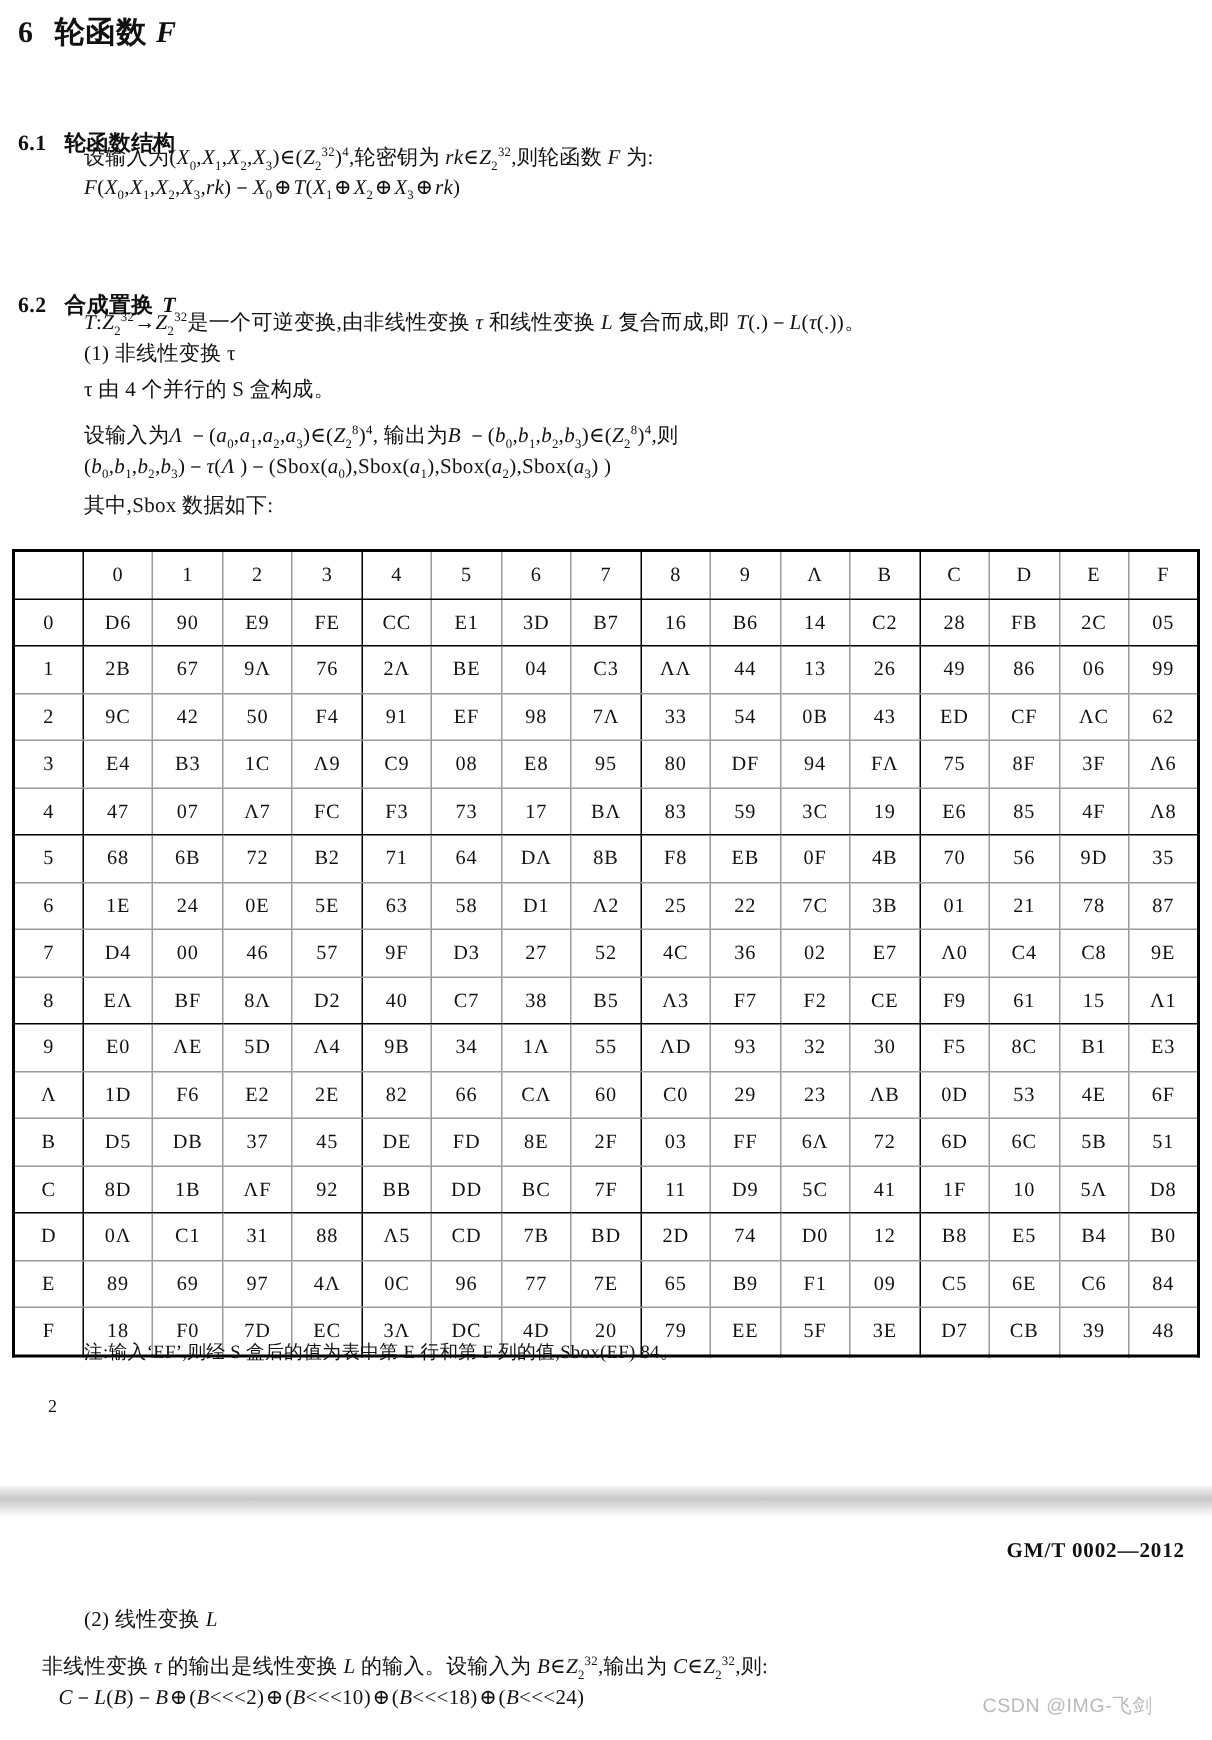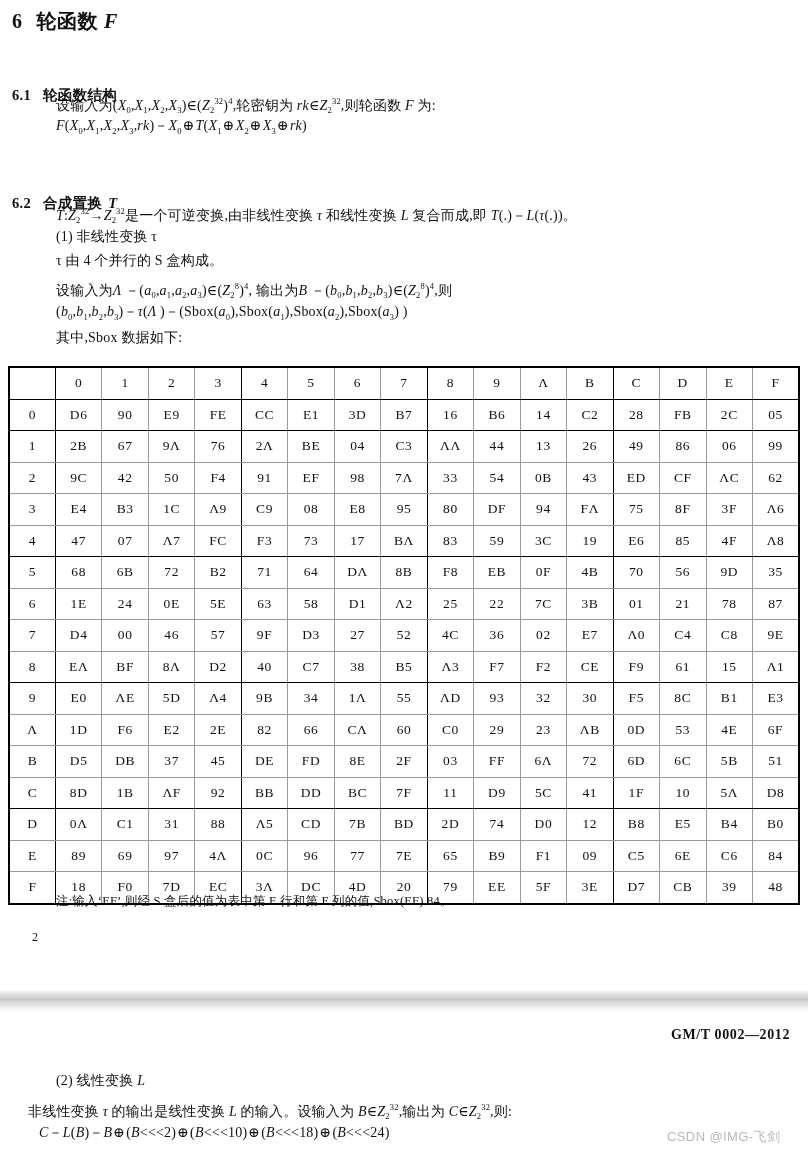--- a/index.html
+++ b/index.html
@@ -137,21 +137,20 @@
 
   .watermark {
     position: absolute;
     left: 655px;
     top: 1128px;
     font-size: 13px;
     color: #b9b9b9;
     font-family: "Liberation Sans", sans-serif;
     letter-spacing: 0.4px;
     white-space: nowrap;
-    margin-left: 12px;
   }
 </style>
 </head>
 <body>
 
 <div class="page">
 
   <div class="h1">
     <span class="num">6</span><span>轮函数</span><span class="ital" style="margin-left:6px">F</span>
   </div>

